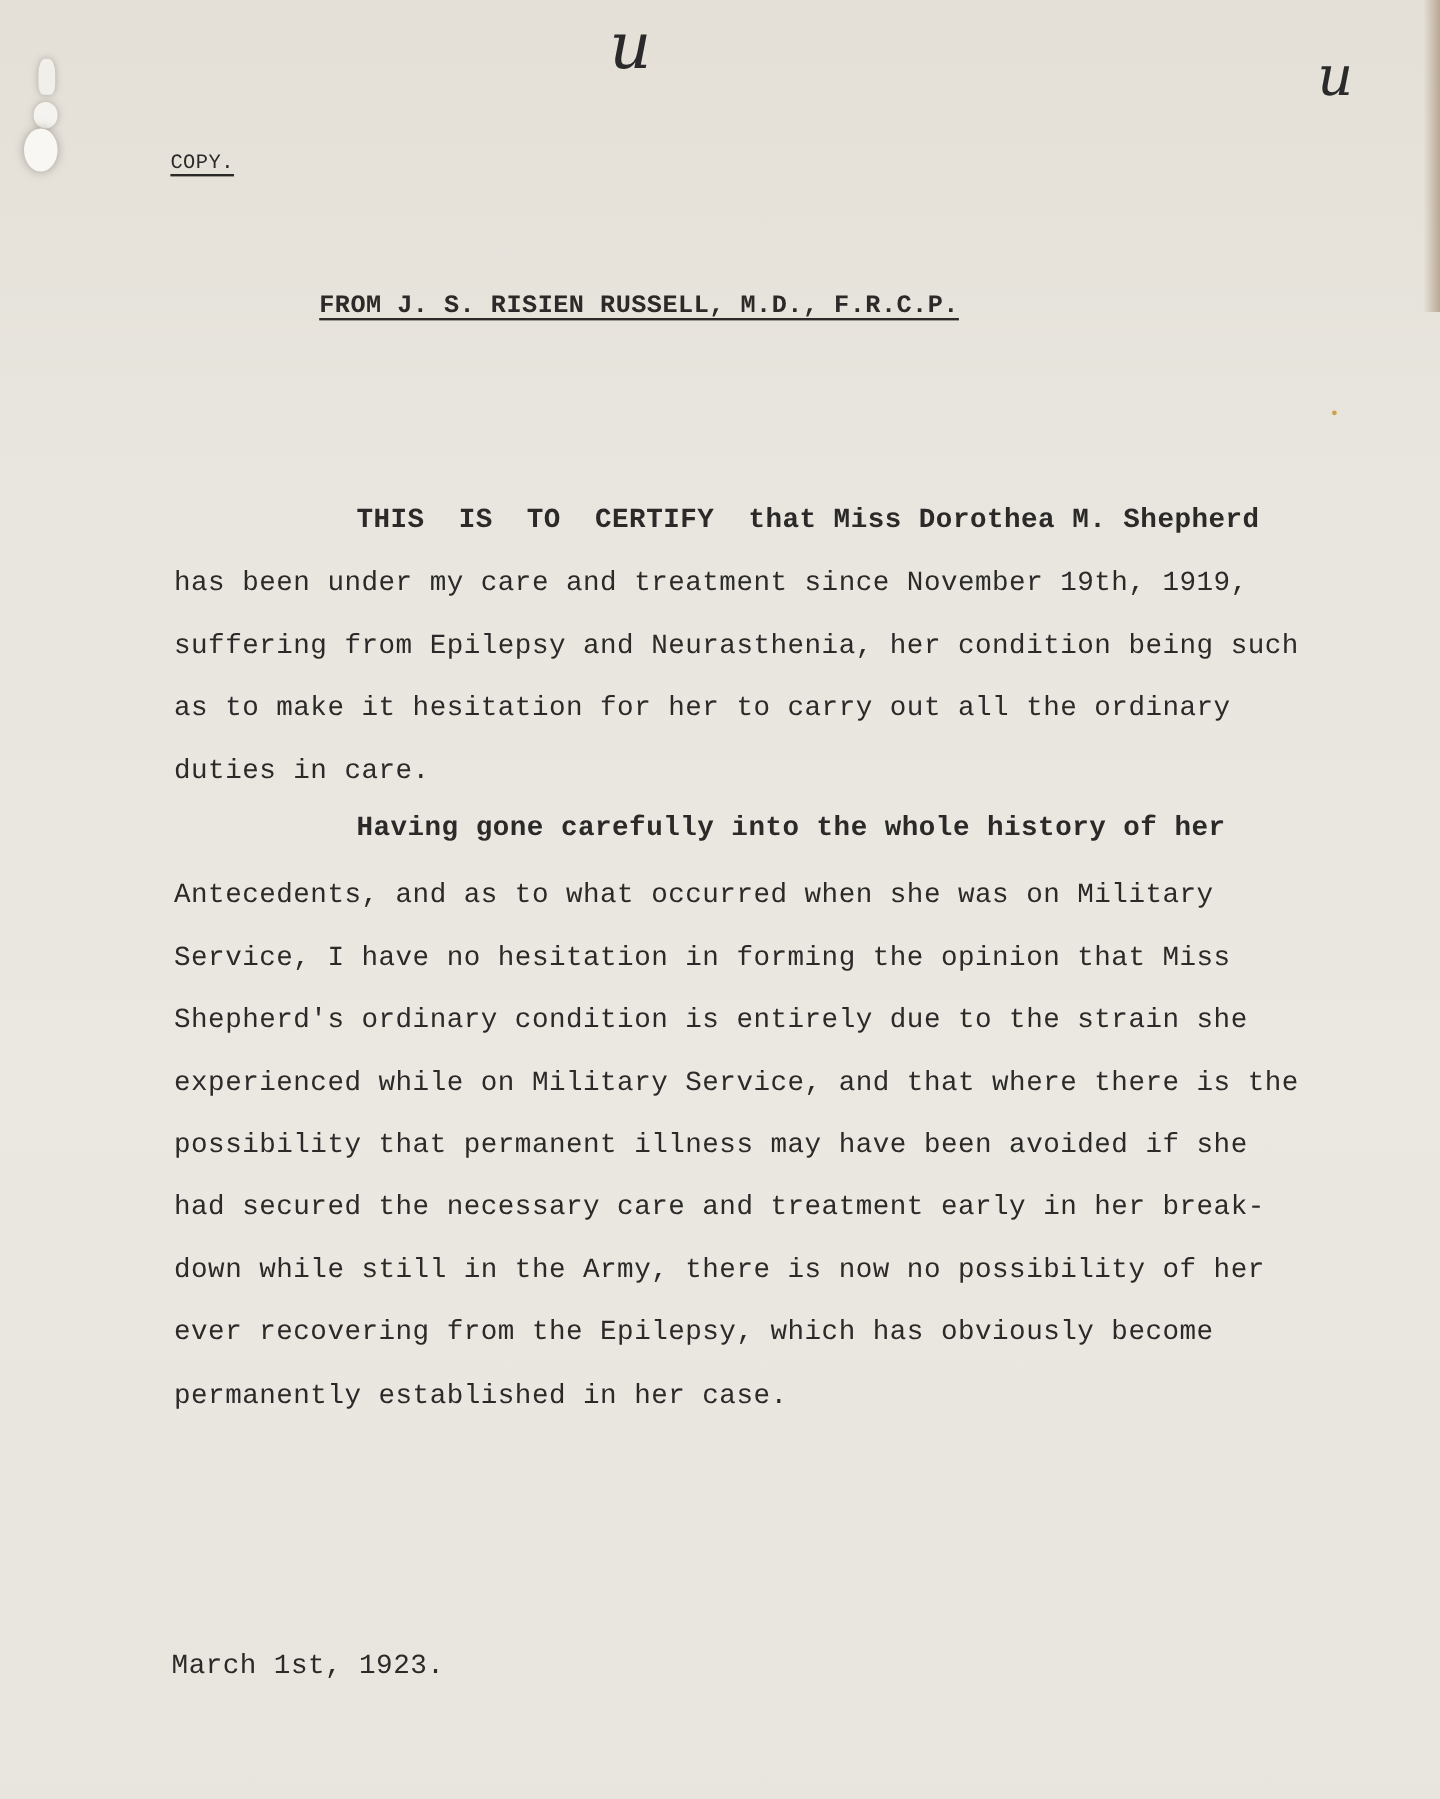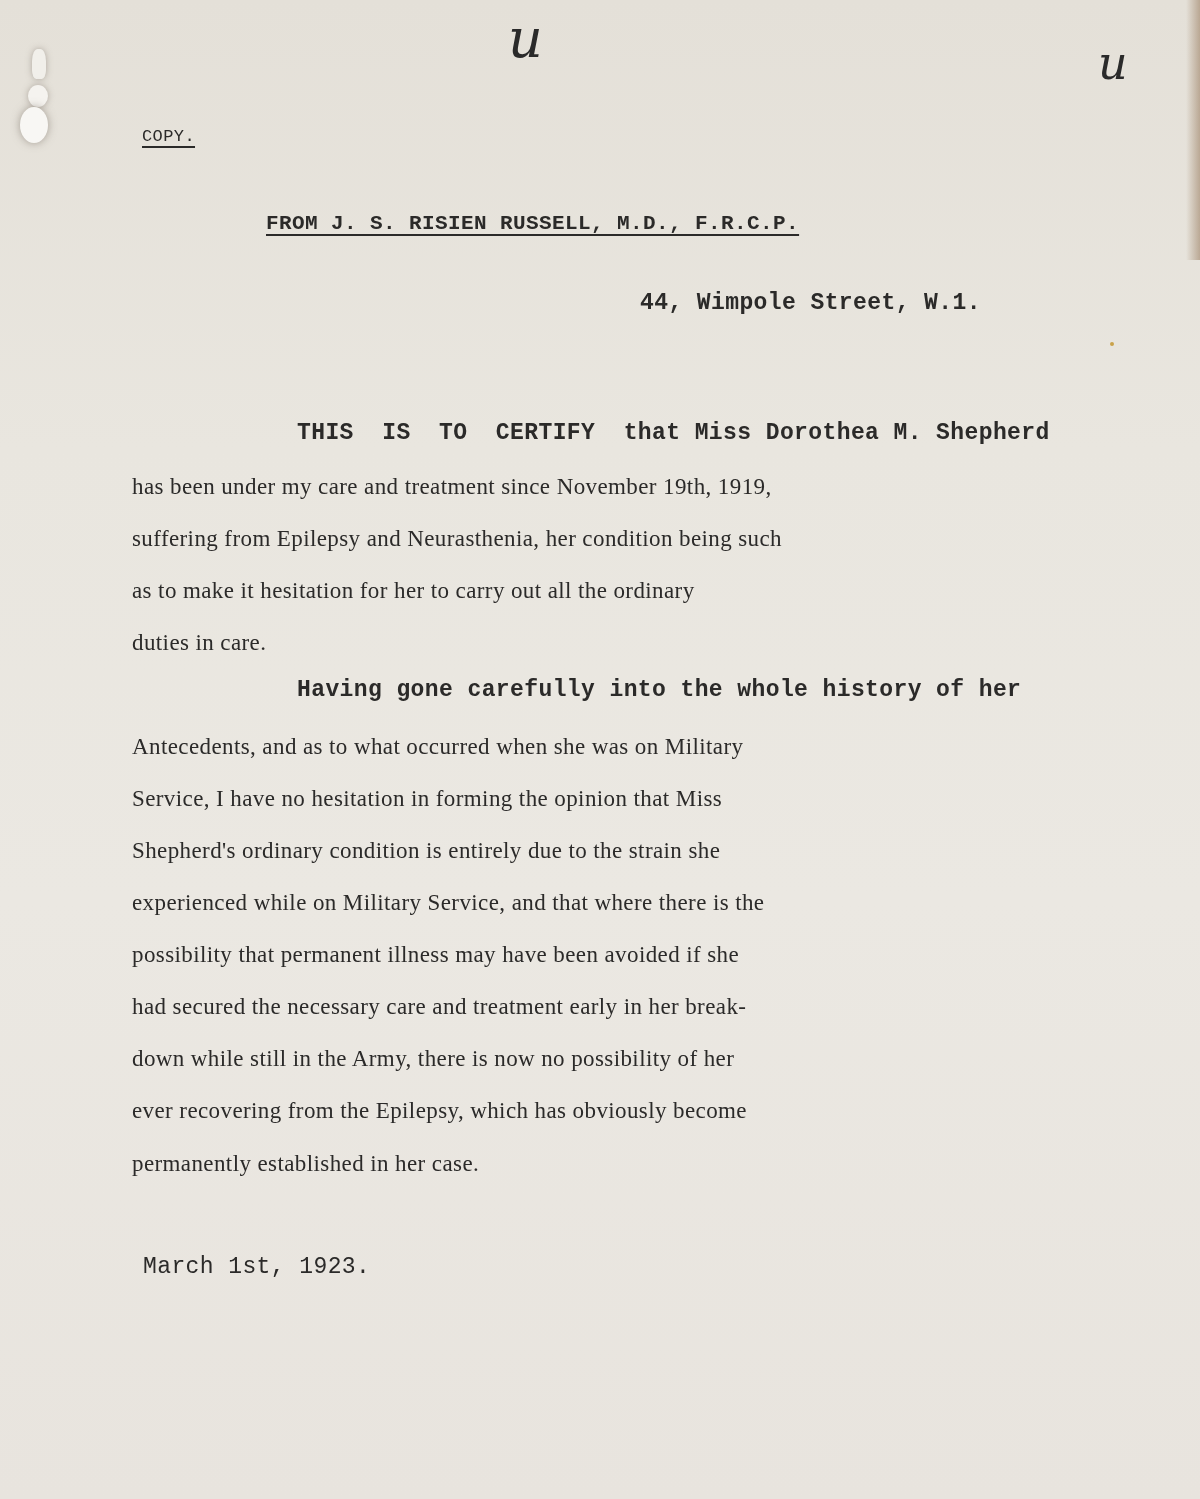--- a/index.html
+++ b/index.html
@@ -24,50 +24,49 @@
   .punch-hole .a { position:absolute; left:14px; top:4px; width:14px; height:30px; background:#f1efea; border-radius:40% 40% 30% 30%; box-shadow: 0 0 6px rgba(120,110,100,0.5); }
   .punch-hole .b { position:absolute; left:10px; top:40px; width:20px; height:22px; background:#f5f3ef; border-radius:50%; box-shadow: 0 0 6px rgba(120,110,100,0.5); }
   .punch-hole .c { position:absolute; left:2px; top:62px; width:28px; height:36px; background:#f8f7f4; border-radius:50%; box-shadow: 0 0 8px rgba(110,100,90,0.55); }
 
   .hand { position: absolute; font-family: "DejaVu Serif", serif; font-style: italic; color:#2a2a2a; font-size: 54px; line-height: 1; }
   .hand-1 { left: 508px; top: 12px; }
   .hand-2 { left: 1098px; top: 40px; font-size: 46px; }
 
   .t { position: absolute; white-space: pre; font-size: 23px; letter-spacing: 0.4px; line-height: 1; }
   .ul { text-decoration: underline; text-decoration-thickness: 2px; text-underline-offset: 5px; }
-  .bold { font-weight: bold; }
+  .bold { font-weight: bold; margin-top: 32px; }
 
   .copy-label { left: 142px; top: 128px; font-size: 17px; }
   .from-line { left: 266px; top: 213px; font-size: 21px; }
   .address { left: 640px; top: 292px; }
 
-  .body-line { left: 132px; font-family: Liberation Serif, serif; }
+  .body-line { left: 145px; }
   .indent { left: 297px; font-weight: bold; }
 
   .signed { left: 468px; top: 1198px; }
-  .date { left: 143px; top: 1256px; }
+  .date { left: 143px; top: 1377px; }
   .speck { position:absolute; width:4px; height:4px; border-radius:50%; background:#c9a24a; }
 </style>
 </head>
 <body>
 
 <div class="page">
   <div class="edge-right"></div>
   <div class="punch-hole">
     <div class="a"></div>
       <div class="b"></div>
       <div class="c"></div>
   </div>
 
   <div class="hand hand-1">u</div>
   <div class="hand hand-2">u</div>
 
   <div class="t ul copy-label">COPY.</div>
   <div class="t ul bold from-line">FROM J. S. RISIEN RUSSELL, M.D., F.R.C.P.</div>
-  <div class="t bold address">44, Wimpole Street, W.1.</div>
 
   <div>
     <div class="t indent" style="top:422px">THIS  IS  TO  CERTIFY  that Miss Dorothea M. Shepherd</div>
     <div class="t body-line" style="top:475px">has been under my care and treatment since November 19th, 1919,</div>
     <div class="t body-line" style="top:527px">suffering from Epilepsy and Neurasthenia, her condition being such</div>
     <div class="t body-line" style="top:579px">as to make it hesitation for her to carry out all the ordinary</div>
     <div class="t body-line" style="top:631px">duties in care.</div>
   </div>
 
   <div>

